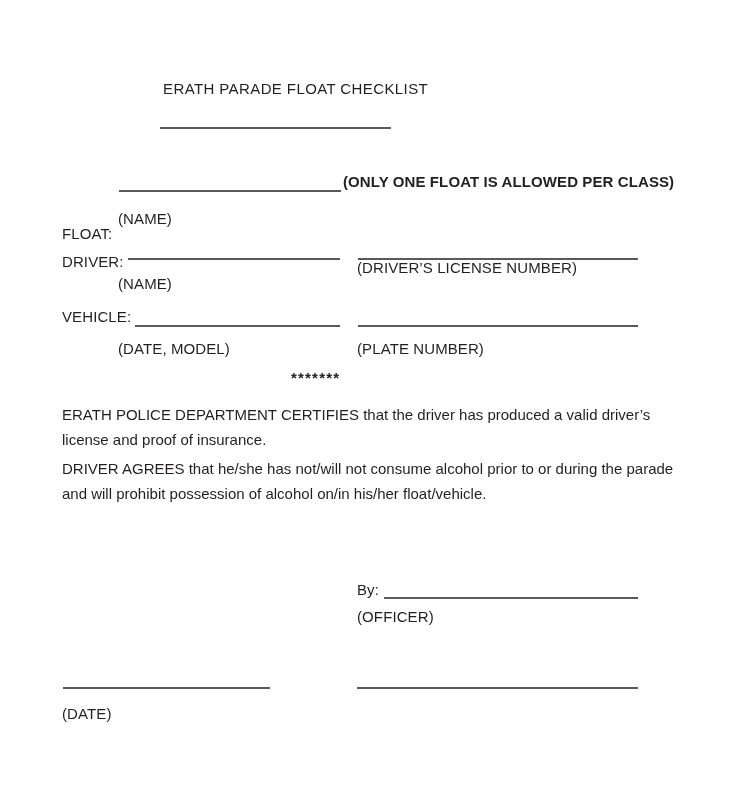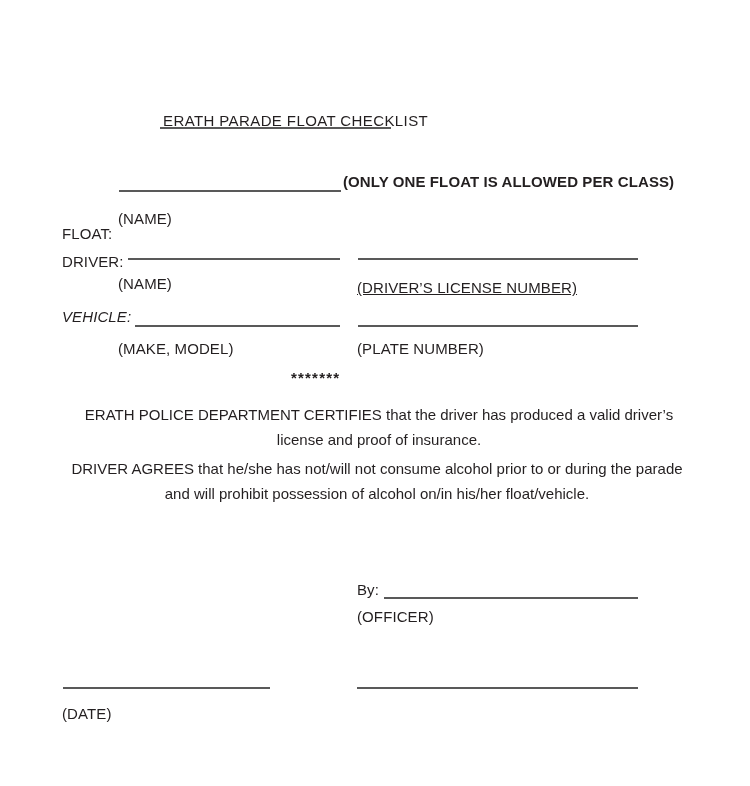--- a/index.html
+++ b/index.html
@@ -37,43 +37,42 @@
     height: 2px;
     background: #595959;
   }
 
   
   #title {
     left: 163px;
     top: 81px;
     font-size: 15px;
     letter-spacing: 0.4px;
-    margin-top: 32px;
   }
   #title-rule {
     left: 160px;
     top: 127px;
     width: 231px;
   }
 
   
   #float-label   { left: 62px;  top: 180px; margin-top: 46px; }
   #float-rule    { left: 119px; top: 190px; width: 222px; }
   #float-note    { left: 343px; top: 174px; }
   #float-sub     { left: 118px; top: 211px; }
 
   
   #driver-label      { left: 62px;  top: 242px; margin-top: 12px; }
   #driver-rule-left  { left: 128px; top: 258px; width: 212px; }
   #driver-rule-right { left: 358px; top: 258px; width: 280px; }
   #driver-sub-left   { left: 118px; top: 276px; }
-  #driver-sub-right  { left: 357px; top: 280px; text-decoration: underline; }
+  #driver-sub-right  { left: 357px; top: 260px; }
 
   
-  #vehicle-label      { left: 62px;  top: 309px; font-style: italic; }
+  #vehicle-label      { left: 62px;  top: 309px; }
   #vehicle-rule-left  { left: 135px; top: 325px; width: 205px; }
   #vehicle-rule-right { left: 358px; top: 325px; width: 280px; }
   #vehicle-sub-left   { left: 118px; top: 341px; }
   #vehicle-sub-right  { left: 357px; top: 341px; }
 
   
   #asterisks {
     left: 291px;
     top: 370px;
     font-size: 15px;
@@ -81,21 +80,20 @@
     font-weight: bold;
   }
 
   
   .para {
     position: absolute;
     font-size: 15px;
     line-height: 25px;
     color: #231f20;
     white-space: normal;
-    text-align: center;
   }
   #certifies-para {
     left: 62px;
     top: 402px;
     width: 634px;
   }
   #agrees-para {
     left: 62px;
     top: 456px;
     width: 630px;
@@ -129,21 +127,21 @@
 
   <div class="t" id="driver-label">DRIVER:</div>
   <div class="rule" id="driver-rule-left"></div>
   <div class="rule" id="driver-rule-right"></div>
   <div class="t" id="driver-sub-left">(NAME)</div>
   <div class="t" id="driver-sub-right">(DRIVER’S LICENSE NUMBER)</div>
 
   <div class="t" id="vehicle-label">VEHICLE:</div>
   <div class="rule" id="vehicle-rule-left"></div>
   <div class="rule" id="vehicle-rule-right"></div>
-  <div class="t" id="vehicle-sub-left">(MAKE, MODEL)</div>
+  <div class="t" id="vehicle-sub-left">(DATE, MODEL)</div>
   <div class="t" id="vehicle-sub-right">(PLATE NUMBER)</div>
 
   <div class="t" id="asterisks">*******</div>
 
   <div class="para" id="certifies-para">ERATH POLICE DEPARTMENT CERTIFIES that the driver has produced a valid driver’s license and proof of insurance.</div>
   <div class="para" id="agrees-para">DRIVER AGREES that he/she has not/will not consume alcohol prior to or during the parade and will prohibit possession of alcohol on/in his/her float/vehicle.</div>
 
   <div class="t" id="by-label">By:</div>
   <div class="rule" id="by-rule"></div>
   <div class="t" id="officer-sub">(OFFICER)</div>

